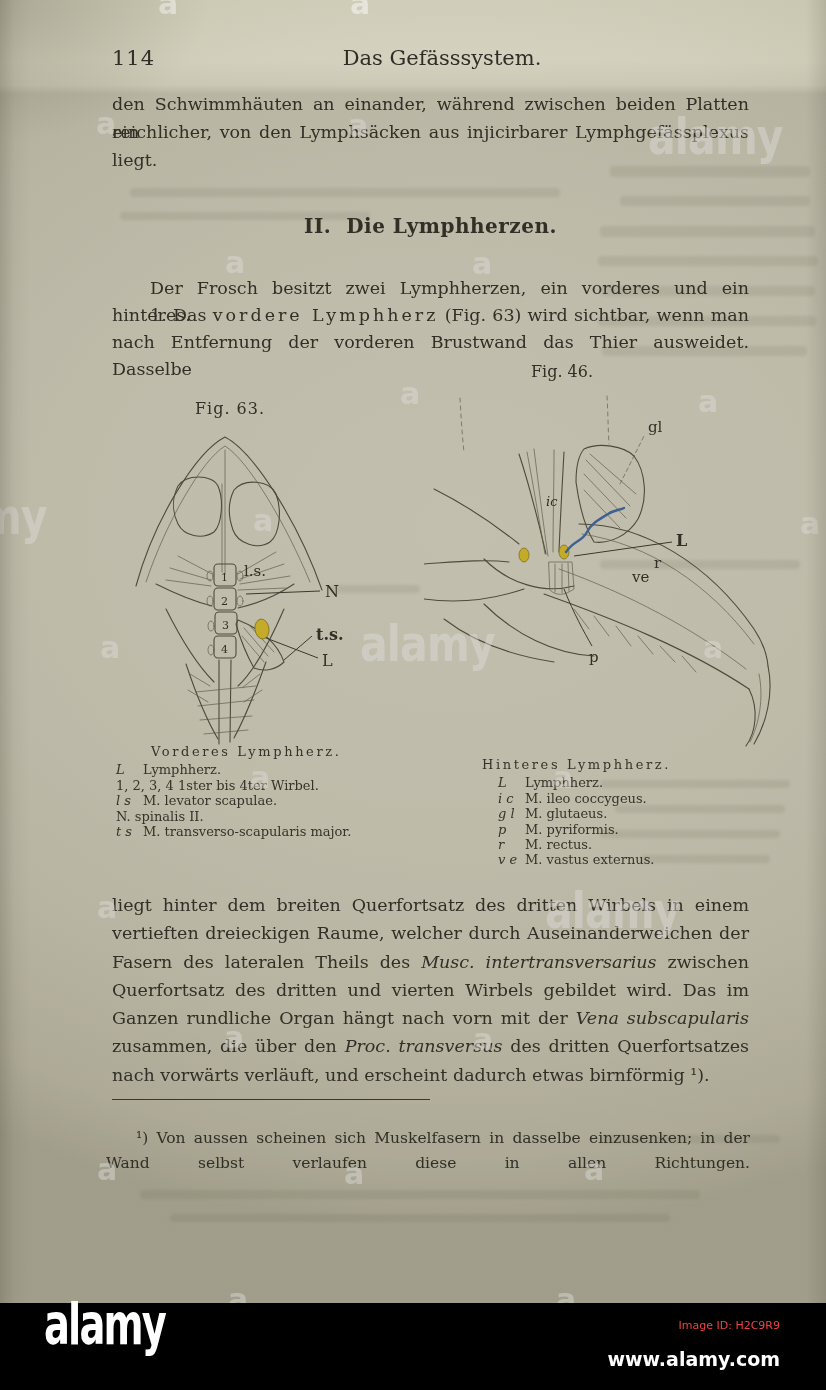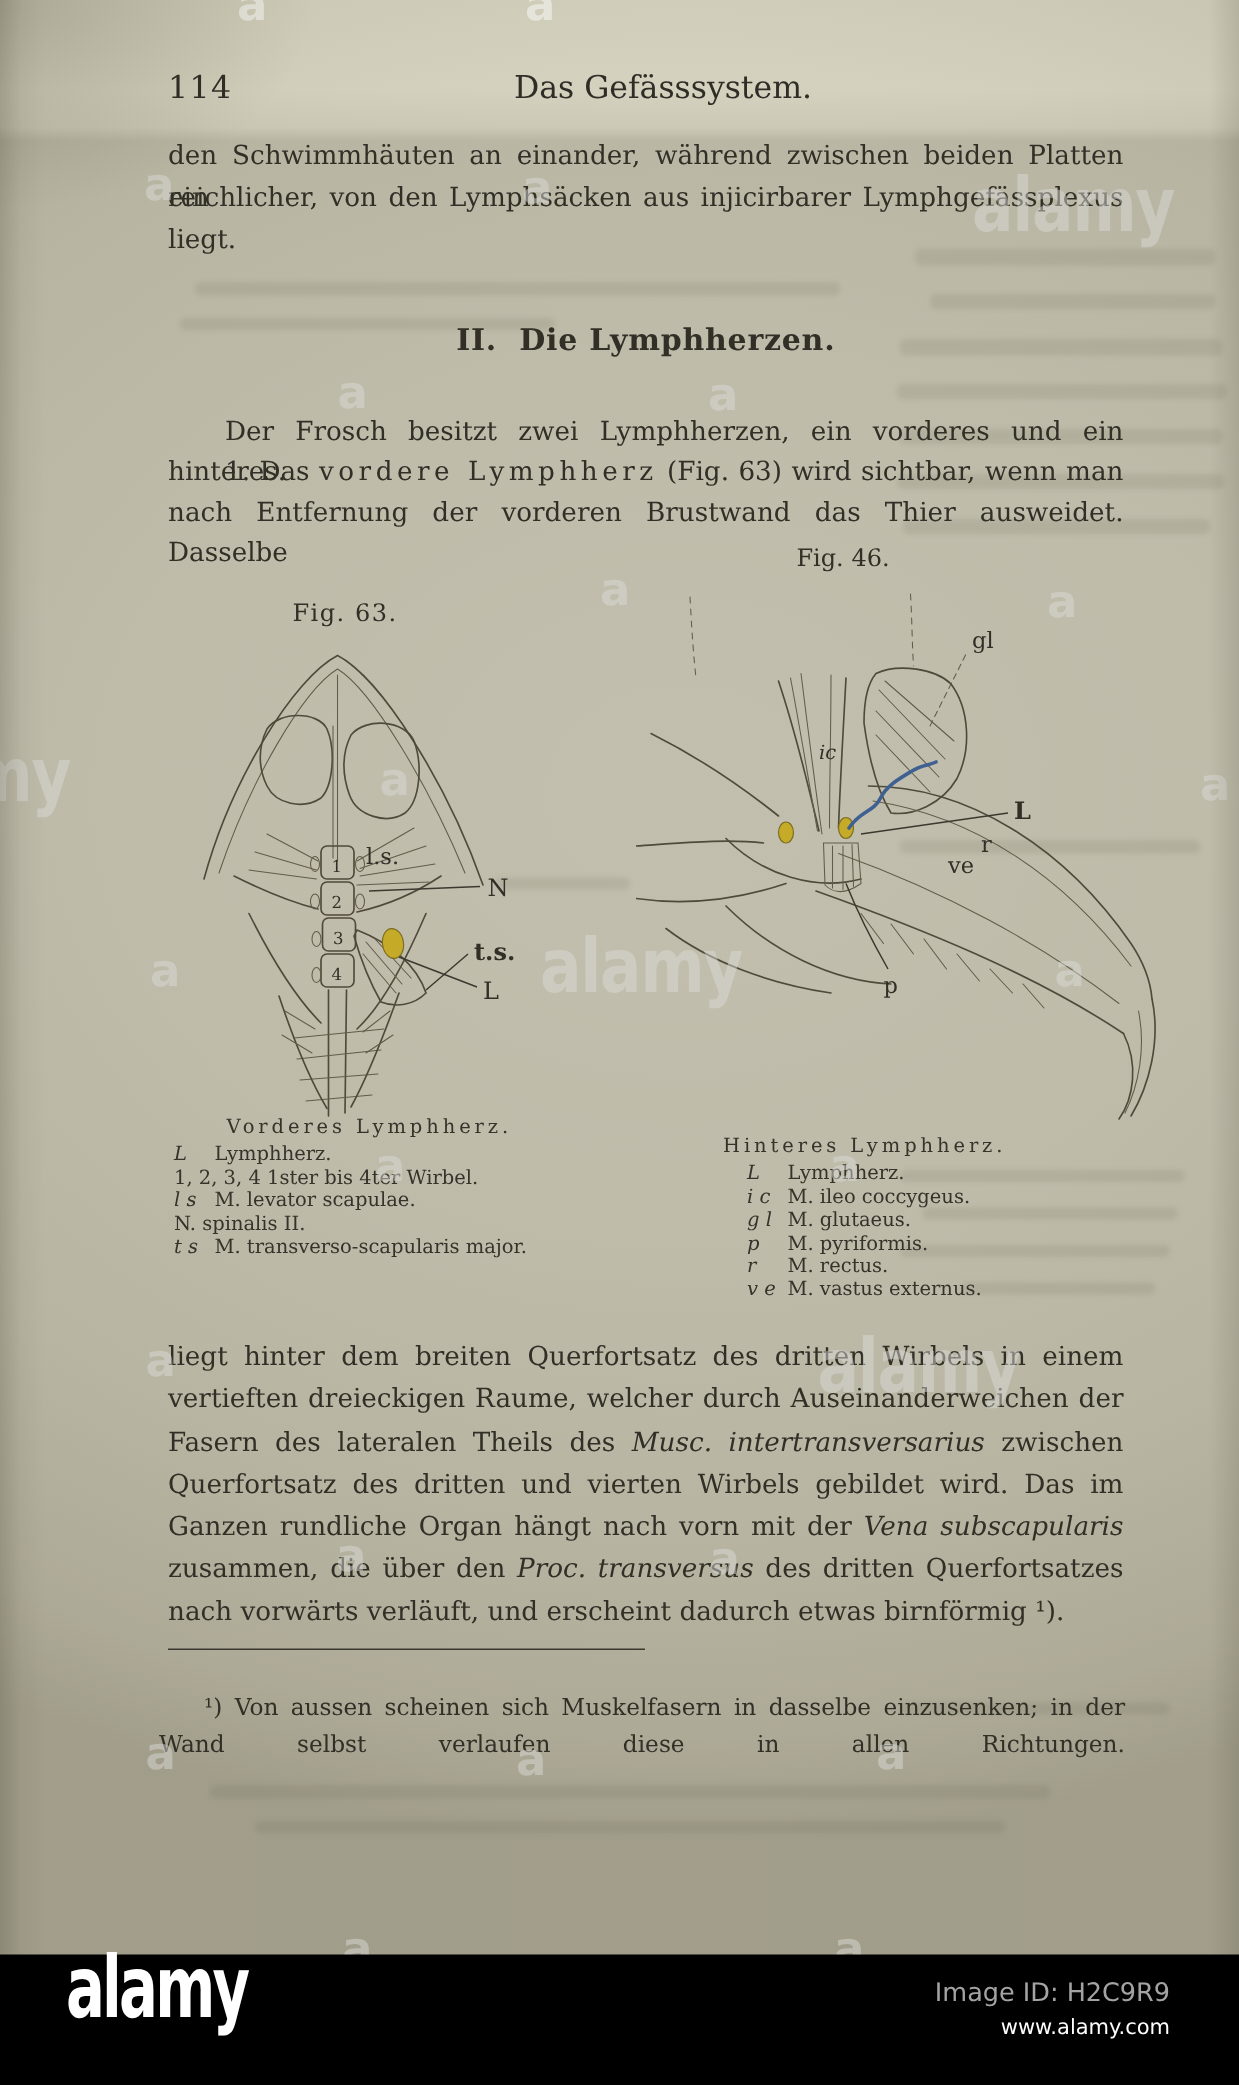--- a/index.html
+++ b/index.html
@@ -41,22 +41,22 @@
   .leader{stroke:#3b3930;fill:none;stroke-width:1;}
   
   .wm{position:absolute;color:rgba(255,255,255,0.48);font-family:"DejaVu Sans","Liberation Sans",sans-serif;font-weight:bold;pointer-events:none;}
   .wm-a{font-size:30px;}
   .wm-word{font-size:50px;letter-spacing:-1px;transform:scaleX(0.82);transform-origin:left;}
   
   .footer-bar{position:absolute;left:0;top:1303px;width:826px;height:87px;background:#000;}
   .footer-logo{position:absolute;left:44px;top:-12px;color:#fff;font-family:"DejaVu Sans","Liberation Sans",sans-serif;
     font-weight:bold;font-size:62px;letter-spacing:-3px;transform:scale(0.62,0.92);transform-origin:left top;}
   .footer-right{position:absolute;right:46px;top:16px;text-align:right;font-family:"DejaVu Sans","Liberation Sans",sans-serif;}
-  .footer-id{color:#a3a3a3;font-size:17px;}
-  .footer-site{color:#fff;font-size:14px;font-weight:normal;margin-top:5px;}
+  .footer-id{color:#ef4444;font-size:11px;}
+  .footer-site{color:#fff;font-size:19px;font-weight:bold;margin-top:16px;}
 </style>
 </head>
 <body>
 
 <div class="scan">
 
   <div class="ghost" style="left:610px;top:166px;width:200px;height:11px;"></div>
   <div class="ghost" style="left:620px;top:196px;width:190px;height:10px;"></div>
   <div class="ghost" style="left:600px;top:226px;width:215px;height:11px;"></div>
   <div class="ghost" style="left:598px;top:256px;width:220px;height:10px;"></div>

